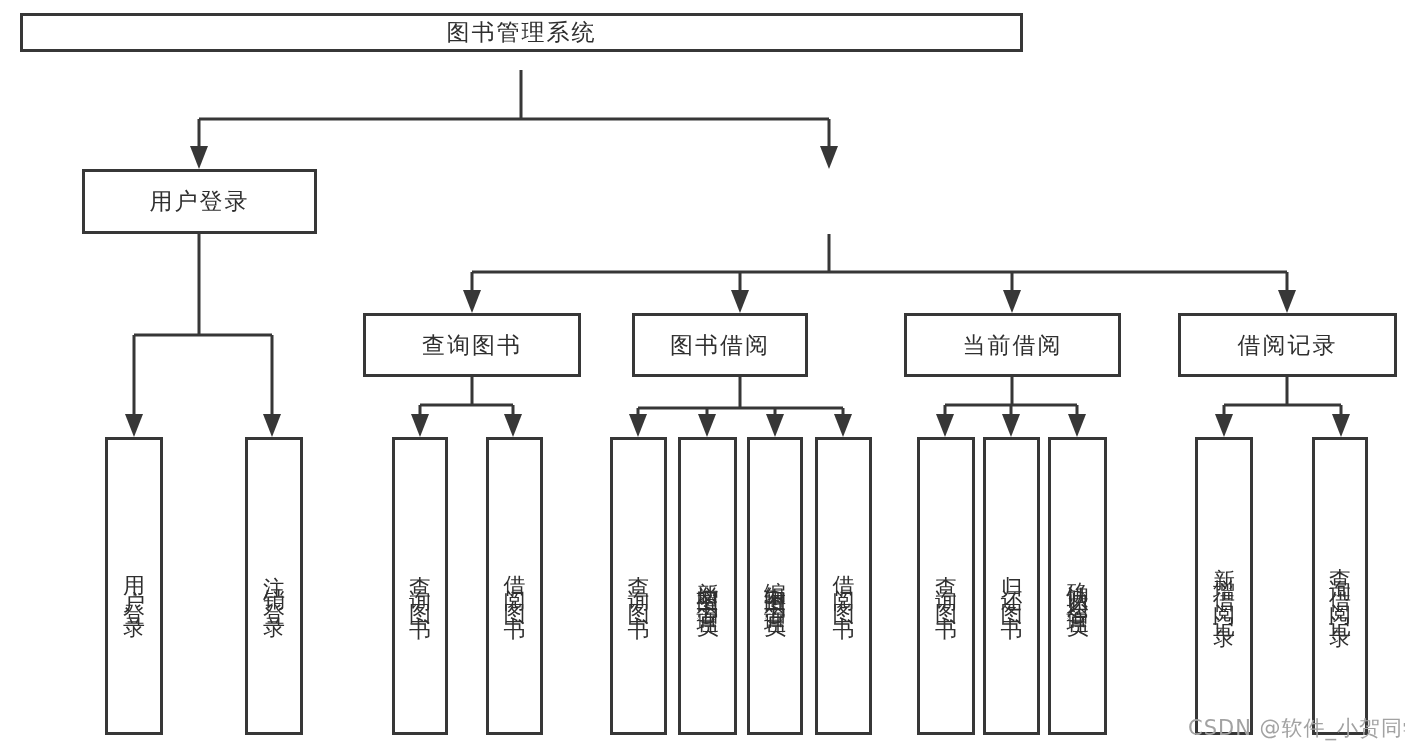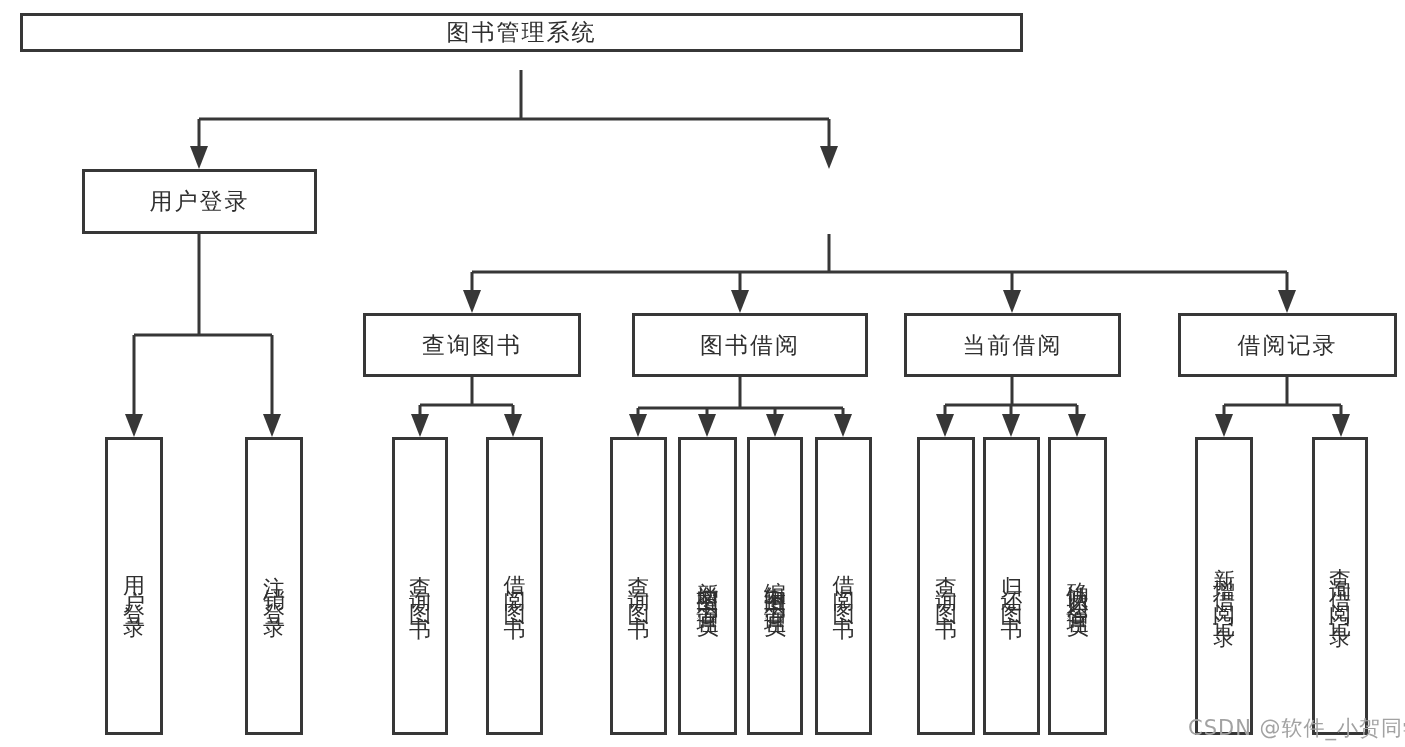--- a/index.html
+++ b/index.html
@@ -44,21 +44,21 @@
   }
   .sp4 .vlbl { letter-spacing: 14px; }
   .sp6 .vlbl { letter-spacing: 12px; }
   .sp9 .vlbl { letter-spacing: 5px; }
 
   
   .n-root           { left: 20px;   top: 13px;  width: 1003px; height: 39px; }
   .n-user-login     { left: 82px;   top: 169px; width: 235px;  height: 65px; }
   .n-book-mgmt      { left: 712px;  top: 169px; width: 235px;  height: 65px; }
   .n-new-book       { left: 363px;  top: 313px; width: 218px;  height: 64px; }
-  .n-book-borrow    { left: 632px;  top: 313px; width: 236px;  height: 64px; }
+  .n-book-borrow    { left: 632px;  top: 313px; width: 176px;  height: 64px; }
   .n-current-borrow { left: 904px;  top: 313px; width: 217px;  height: 64px; }
   .n-borrow-record  { left: 1178px; top: 313px; width: 219px;  height: 64px; }
 
   .lf-1  { left: 105px;  width: 58px; }
   .lf-2  { left: 245px;  width: 58px; }
   .lf-3  { left: 392px;  width: 56px; }
   .lf-4  { left: 486px;  width: 57px; }
   .lf-5  { left: 610px;  width: 57px; }
   .lf-6  { left: 678px;  width: 59px; }
   .lf-7  { left: 747px;  width: 56px; }

